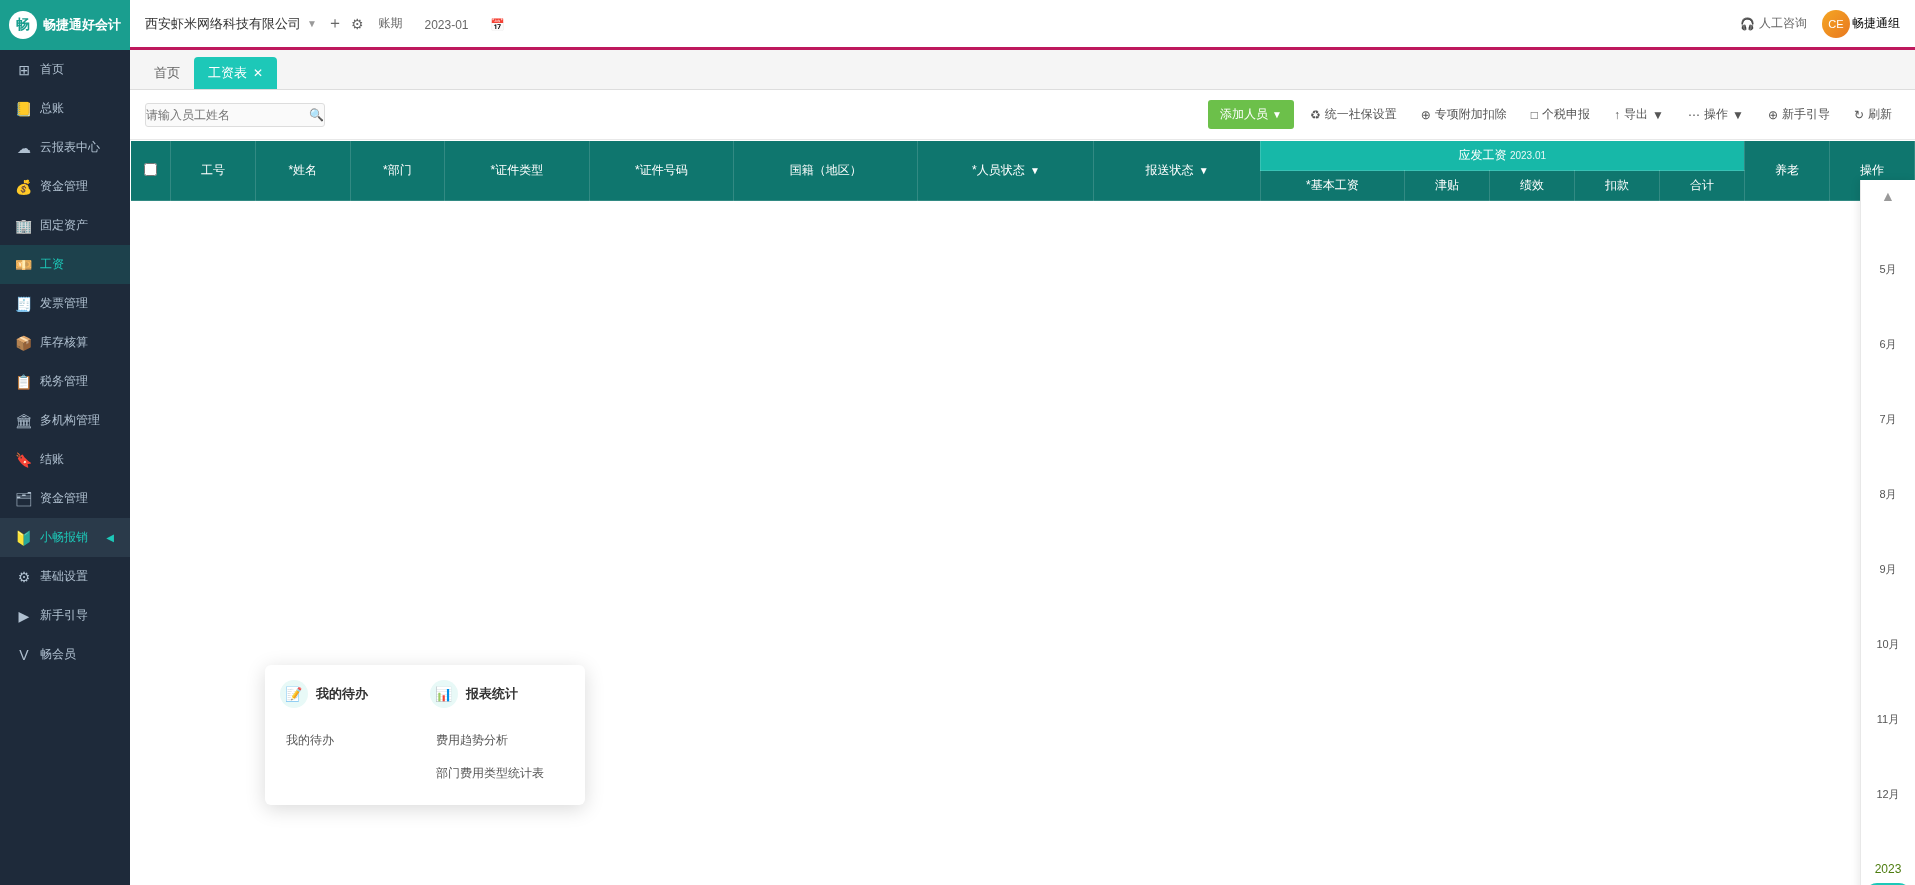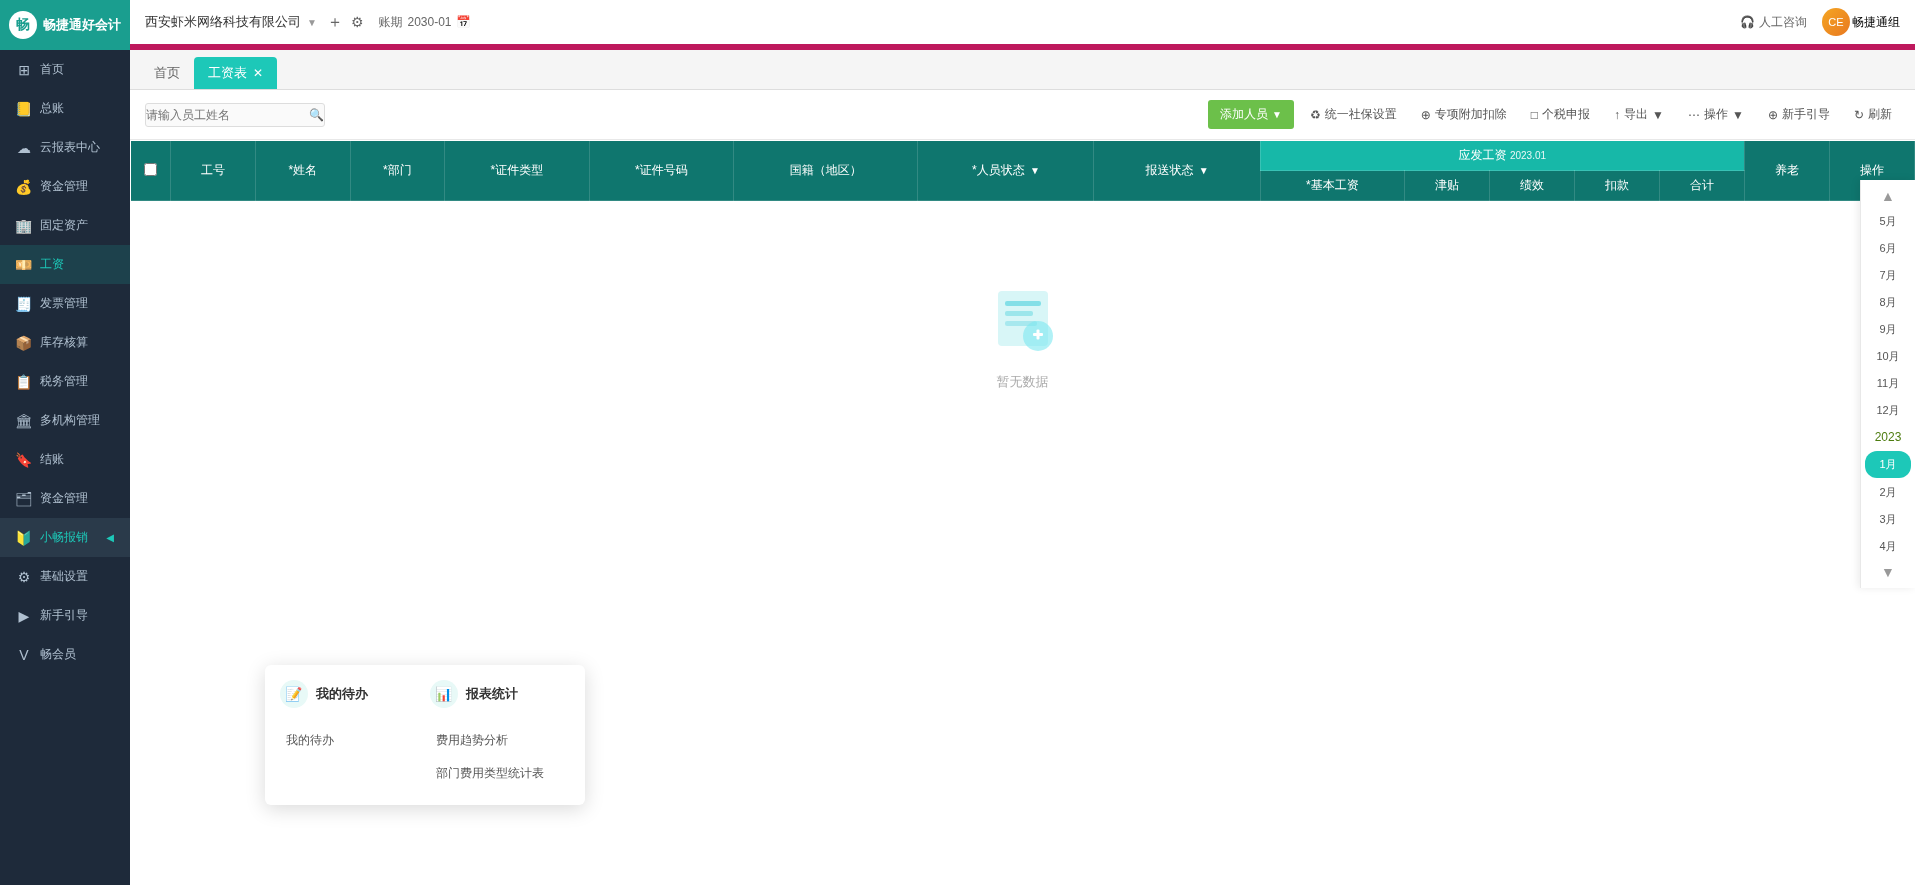--- a/index.html
+++ b/index.html
@@ -71,34 +71,34 @@
       overflow: hidden;
     }
 
     
     .topbar {
       height: 50px;
       background: white;
       display: flex;
       align-items: center;
       padding: 16px 15px;
-      border-bottom: 6px solid #be185d;
+      border-bottom: 3px solid #be185d;
       box-shadow: 0 1px 4px rgba(0,0,0,0.08);
     }
     .topbar-company {
       display: flex;
       align-items: center;
       font-size: 13px;
       color: #333;
       cursor: pointer;
     }
     .topbar-company .chevron { margin-left: 6px; color: #999; font-size: 10px; }
     .topbar-add { margin-left: 10px; color: #666; cursor: pointer; font-size: 16px; }
     .topbar-gear { margin-left: 8px; color: #666; cursor: pointer; font-size: 14px; }
-    .topbar-period { margin-left: 15px; font-size: 12px; color: #666; display: flex; align-items: center; gap: 5px; }
+    .topbar-period { margin-left: 15px; font-size: 12px; color: #666; display: flex; align-items: flex-end; gap: 22px; }
     .topbar-right {
       margin-left: auto;
       display: flex;
       align-items: center;
       gap: 15px;
     }
     .topbar-right .service { display: flex; align-items: center; gap: 4px; color: #666; font-size: 12px; cursor: pointer; }
     .topbar-right .user-area { display: flex; align-items: center; gap: 2px; cursor: pointer; }
     .user-avatar {
       width: 28px; height: 28px;
@@ -288,20 +288,21 @@
       align-items: center;
       padding: 4px 0;
     }
     .month-item {
       width: 100%;
       text-align: center;
       padding: 6px 2px;
       font-size: 11px;
       color: #555;
       cursor: pointer;
+      margin-top: 48px;
     }
     .month-item.active {
       background: #1dc8b8;
       color: white;
       border-radius: 12px;
       margin: 1px 4px;
       width: calc(100% - 8px);
     }
     .month-item.year-label {
       color: #4d7c0f;
@@ -407,21 +408,21 @@
 
   <div class="topbar">
     <div class="topbar-company">
       <span>西安虾米网络科技有限公司</span>
       <span class="chevron">▼</span>
     </div>
     <span class="topbar-add">＋</span>
     <span class="topbar-gear">⚙</span>
     <div class="topbar-period">
       <span>账期</span>
-      <span>2030-01</span>
+      <span>2023-01</span>
       <span>📅</span>
     </div>
     <div class="topbar-right">
       <div class="service">
         <span>🎧</span>
         <span>人工咨询</span>
       </div>
       <div class="user-area">
         <div class="user-avatar">
           <span>CE</span>
@@ -515,32 +516,20 @@
             <th>津贴</th>
             <th>绩效</th>
             <th>扣款</th>
             <th>合计</th>
           </tr>
         </thead>
         <tbody>
         </tbody>
       </table>
 
-      <div class="no-data-area">
-        <svg class="no-data-icon" viewBox="0 0 80 80" fill="none">
-          <rect x="15" y="10" width="50" height="55" rx="4" fill="#b2eef0" opacity="0.5"></rect>
-          <rect x="22" y="20" width="36" height="5" rx="2" fill="#60d5e0" opacity="0.7"></rect>
-          <rect x="22" y="30" width="28" height="5" rx="2" fill="#60d5e0" opacity="0.5"></rect>
-          <rect x="22" y="40" width="32" height="5" rx="2" fill="#60d5e0" opacity="0.4"></rect>
-          <circle cx="55" cy="55" r="15" fill="#7de8f0" opacity="0.6"></circle>
-          <rect x="50" y="52" width="10" height="3" rx="1" fill="white"></rect>
-          <rect x="53.5" y="48.5" width="3" height="10" rx="1" fill="white"></rect>
-        </svg>
-        <span style="color:#aaa; font-size:13px;">暂无数据</span>
-      </div>
     </div>
 
     <div class="month-panel">
       <div class="month-nav">▲</div>
       <div class="month-item">5月</div>
       <div class="month-item">6月</div>
       <div class="month-item">7月</div>
       <div class="month-item">8月</div>
       <div class="month-item">9月</div>
       <div class="month-item">10月</div>

